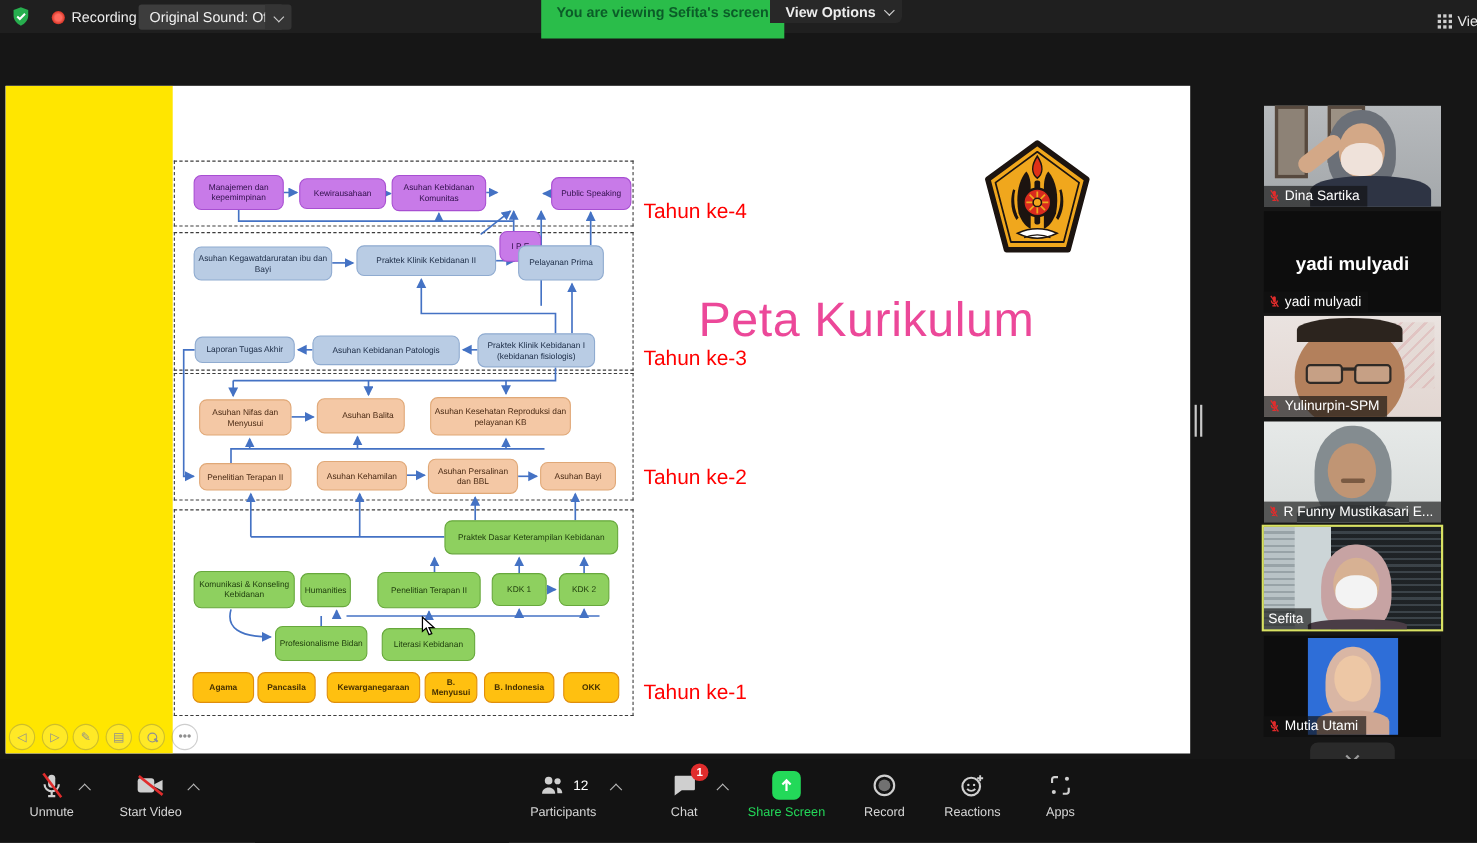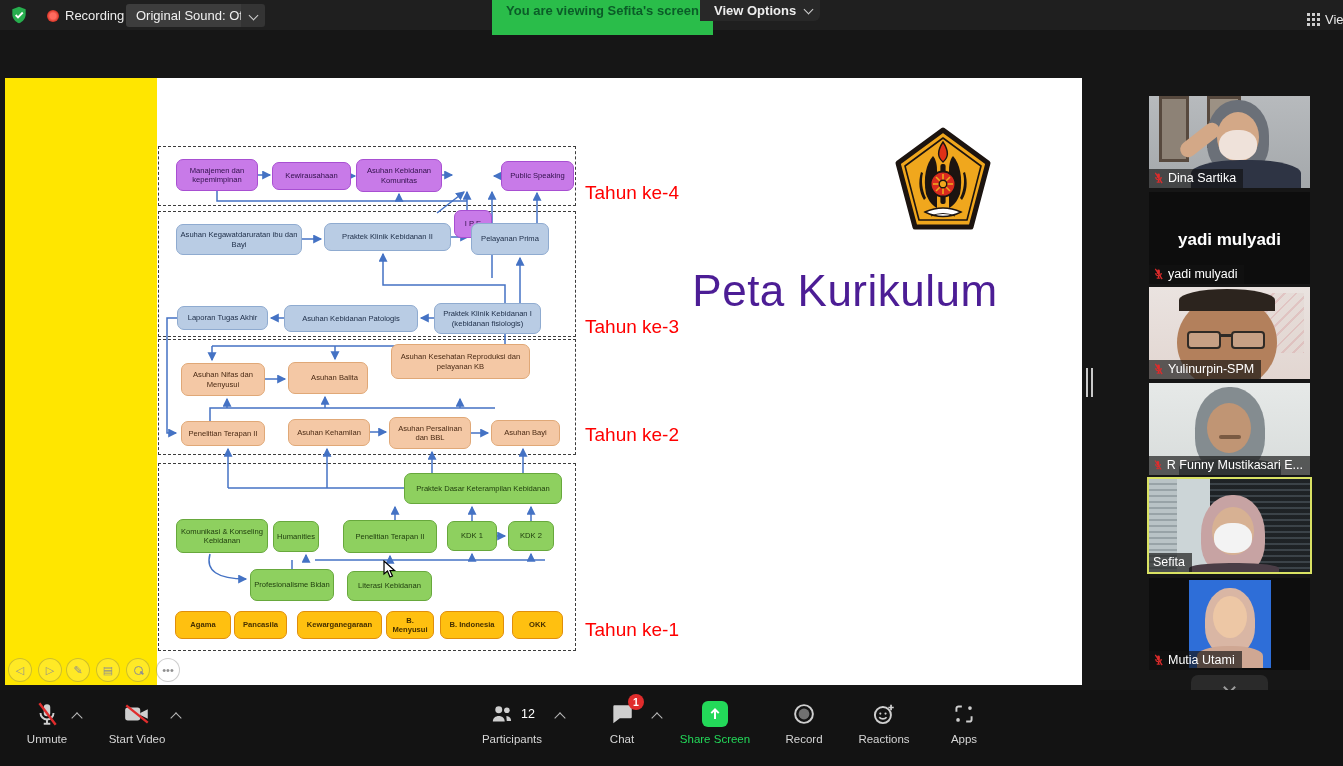--- a/index.html
+++ b/index.html
@@ -40,22 +40,22 @@
   .yearlbl { position:absolute; left:580px; width:110px; color:#ff0000; font-size:19px; }
 
   .b { position:absolute; display:flex; align-items:center; justify-content:center; text-align:center;
        border-radius:7px; font-size:7.6px; line-height:1.25; padding:1px 3px; color:#222235; border:1px solid; }
   .bx4 { background:#c87ae8; border-color:#a84fd2; color:#30104a; }
   .bx3 { background:#b9cce4; border-color:#8fabd0; color:#20304a; }
   .bx2 { background:#f4c8a5; border-color:#e0a877; color:#4a2a14; }
   .bx1 { background:#8ed05f; border-color:#67a83c; color:#1d3a0c; }
   .bx0 { background:#ffc010; border-color:#e08e0b; color:#463000; font-weight:bold; }
 
-  #slide-title { position:absolute; left:630px; top:188px; width:420px; text-align:center;
-                 font-size:44px; color:#4c1d95; letter-spacing:.5px; }
+  #slide-title { position:absolute; left:630px; top:188px; width:420px; text-align:left;
+                 font-size:44px; color:#ec4899; letter-spacing:.5px; }
   #slide-sub { position:absolute; left:660px; top:260px; width:385px; text-align:center;
                font-size:20px; color:#1b1b1b; line-height:1.35; }
 
   
   .pc { position:absolute; top:580px; width:24px; height:24px; border-radius:50%;
         border:1px solid rgba(60,60,60,.25); background:rgba(255,255,255,.15);
         display:flex; align-items:center; justify-content:center; color:#8f8f8f; font-size:11px; }
   .mag { position:relative; width:9px; height:9px; }
   .mag::before { content:""; position:absolute; left:0; top:0; width:7px; height:7px;
                  border:1.4px solid #8f8f8f; border-radius:50%; }
@@ -210,21 +210,21 @@
 
     <div class="b bx3" style="left:171px; top:146px; width:126px; height:31px;">Asuhan Kegawatdaruratan ibu dan Bayi</div>
     <div class="b bx3" style="left:319px; top:145px; width:127px; height:28px;">Praktek Klinik Kebidanan II</div>
     <div class="b bx3" style="left:466px; top:145px; width:78px; height:32px;">Pelayanan Prima</div>
     <div class="b bx3" style="left:172px; top:228px; width:91px; height:24px;">Laporan Tugas Akhir</div>
     <div class="b bx3" style="left:279px; top:227px; width:134px; height:27px;">Asuhan Kebidanan Patologis</div>
     <div class="b bx3" style="left:429px; top:225px; width:107px; height:31px;">Praktek Klinik Kebidanan I (kebidanan fisiologis)</div>
 
     <div class="b bx2" style="left:176px; top:285px; width:84px; height:33px;">Asuhan Nifas dan Menyusui</div>
     <div class="b bx2" style="left:283px; top:284px; width:80px; height:32px;padding-left:16px;">Asuhan Balita</div>
-    <div class="b bx2" style="left:386px; top:266px; width:139px; height:35px;">Asuhan Kesehatan Reproduksi dan pelayanan KB</div>
+    <div class="b bx2" style="left:386px; top:283px; width:128px; height:35px;">Asuhan Kesehatan Reproduksi dan pelayanan KB</div>
     <div class="b bx2" style="left:176px; top:343px; width:84px; height:25px;">Penelitian Terapan II</div>
     <div class="b bx2" style="left:283px; top:341px; width:82px; height:27px;">Asuhan Kehamilan</div>
     <div class="b bx2" style="left:384px; top:339px; width:82px; height:32px;">Asuhan Persalinan dan BBL</div>
     <div class="b bx2" style="left:486px; top:342px; width:69px; height:26px;">Asuhan Bayi</div>
 
     <div class="b bx1" style="left:399px; top:395px; width:158px; height:31px;">Praktek Dasar Keterampilan Kebidanan</div>
     <div class="b bx1" style="left:171px; top:441px; width:92px; height:34px;">Komunikasi &amp; Konseling Kebidanan</div>
     <div class="b bx1" style="left:268px; top:443px; width:46px; height:31px;">Humanities</div>
     <div class="b bx1" style="left:338px; top:442px; width:94px; height:33px;">Penelitian Terapan II</div>
     <div class="b bx1" style="left:442px; top:443px; width:50px; height:30px;">KDK 1</div>

